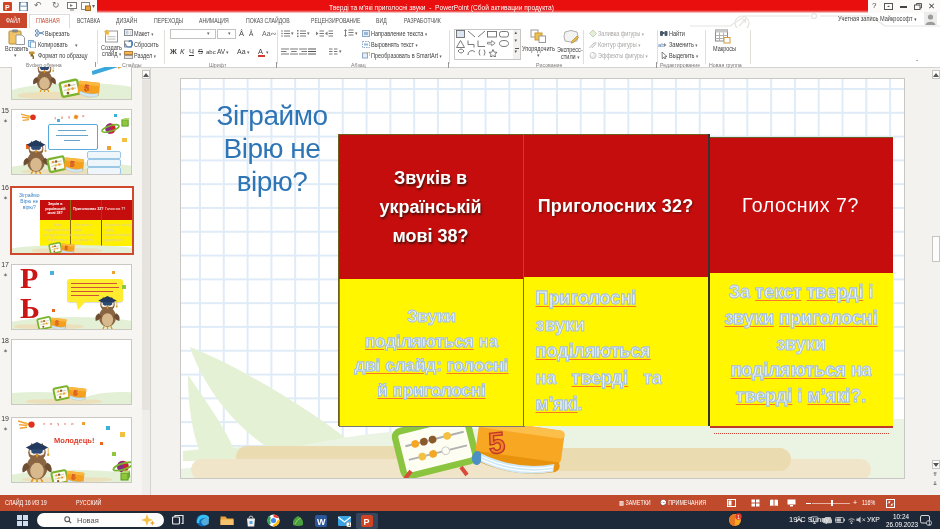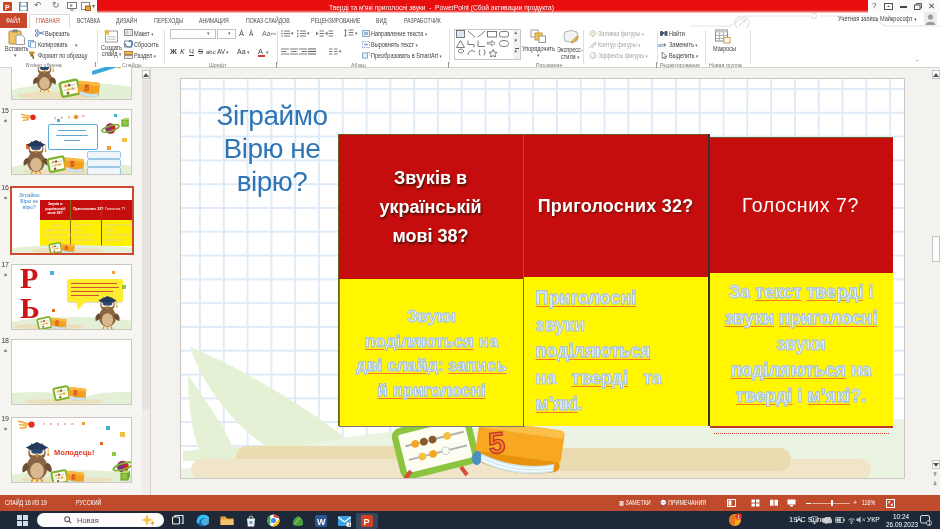--- a/index.html
+++ b/index.html
@@ -551,21 +551,21 @@
 
 <div class="num" style="top:415px">19</div>
       <div class="st" style="top:425px">✶</div>
 <div class="th" style="top:417px">
   <div class="hill"></div>
         <div class="sand"></div>
   <svg class="a" style="left:6px;top:2px" width="18" height="11" viewBox="0 0 20 12">
           <use href="#comg"></use>
         </svg>
   <div class="a tx" style="left:31px;top:3px;font-size:4px;color:#e05030;letter-spacing:2px">з в у к и</div>
-  <div class="a tx" style="left:42px;top:30px;font-size:7.5px;color:#e03c28;font-weight:bold">Молодець!</div>
+  <div class="a tx" style="left:42px;top:18px;font-size:7.5px;color:#e03c28;font-weight:bold">Молодець!</div>
   <div class="cf" style="left:70px;top:4px;background:#f0a030;width:3px;height:3px"></div>
   <div class="cf" style="left:94px;top:8px;background:#3bb0d8"></div>
   <div class="cf" style="left:108px;top:14px;background:#f0c040;width:5px;height:5px"></div>
   <div class="cf" style="left:88px;top:24px;background:#e86820;width:3px;height:3px"></div>
   <div class="cf" style="left:100px;top:34px;background:#8fc63e"></div>
   <div class="cf" style="left:22px;top:30px;background:#4ab0e0;width:3px;height:3px"></div>
   <svg class="a" style="left:8px;top:24px" width="34" height="40" viewBox="0 0 40 50">
           <use href="#owlg"></use>
           <use href="#capg"></use>
         </svg>
@@ -645,21 +645,21 @@
       .ul{text-decoration:underline;text-decoration-color:#ff7a1e;text-decoration-thickness:1.2px;text-underline-offset:2px}
     </style>
 
     <div class="a" style="left:22px;top:20px;width:138px;text-align:center;font-size:28px;line-height:33px;color:#2e75b6;letter-spacing:-0.5px">Зіграймо Вірю не вірю?</div>
 
     <div class="hd" style="left:157.5px;top:55px;width:184px;height:145px;font-size:18px;font-weight:bold;line-height:29px;text-shadow:1px 1.5px 2px rgba(40,20,10,.8)">Звуків в<br>українській<br>мові 38?</div>
     <div class="hd" style="left:342.5px;top:55px;width:184px;height:143px;font-size:18px;font-weight:bold;letter-spacing:0.2px;text-shadow:1px 1px 2px rgba(40,20,10,.6)">Приголосних 32?</div>
     <div class="hd" style="left:527.5px;top:58px;width:184px;height:136px;font-size:19.5px;letter-spacing:0.6px">Голосних 7?</div>
 
     <div class="yl" style="left:157.5px;top:200px;width:184px;height:147px;border:1px solid #777;border-top:none">
-      <div class="wa" style="margin-top:26px;font-size:17px;line-height:24.5px">Звуки<br><span class="ul">поділяються</span> на<br><span class="ul">дві слайд</span>: <span class="ul">запись</span><br><span class="ul">й приголосні</span></div>
+      <div class="wa" style="margin-top:26px;font-size:17px;line-height:24.5px">Звуки<br><span class="ul">поділяються</span> на<br><span class="ul">дві слайд</span>: <span class="ul">голосні</span><br><span class="ul">й приголосні</span></div>
     </div>
     <div class="yl" style="left:342.5px;top:198px;width:184px;height:149px;text-align:left">
       <div class="wa" style="margin:8px 0 0 12px;font-size:18px;line-height:26.5px"><span class="ul">Приголосні</span><br>звуки<br><span class="ul">поділяються</span><br>на&nbsp;&nbsp;&nbsp;<span class="ul">тверді</span>&nbsp;&nbsp;&nbsp;та<br><span class="ul">м'які</span>.</div>
     </div>
     <div class="yl" style="left:528.5px;top:194px;width:183px;height:153px;border-bottom:2.5px solid #c0392b">
       <div class="wa" style="margin-top:6px;font-size:18px;line-height:26px">За <span class="ul">текст</span> <span class="ul">тверді</span> і<br><span class="ul">звуки</span> <span class="ul">приголосні</span><br>звуки<br><span class="ul">поділяються</span> на<br><span class="ul">тверді</span> і <span class="ul">м’які</span>?.</div>
       <div style="position:absolute;left:4px;bottom:-8px;width:175px;border-bottom:1.6px dotted #d84438"></div>
     </div>
 
     <div class="a" style="left:341.5px;top:55px;width:1.5px;height:292px;background:#6d6d28"></div>

